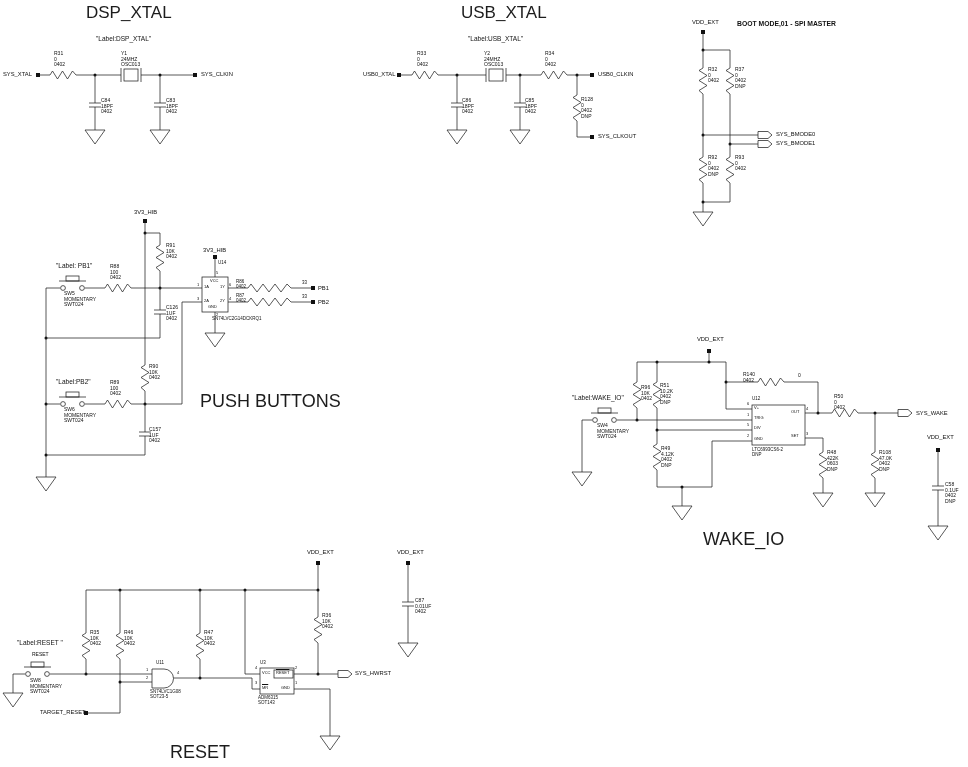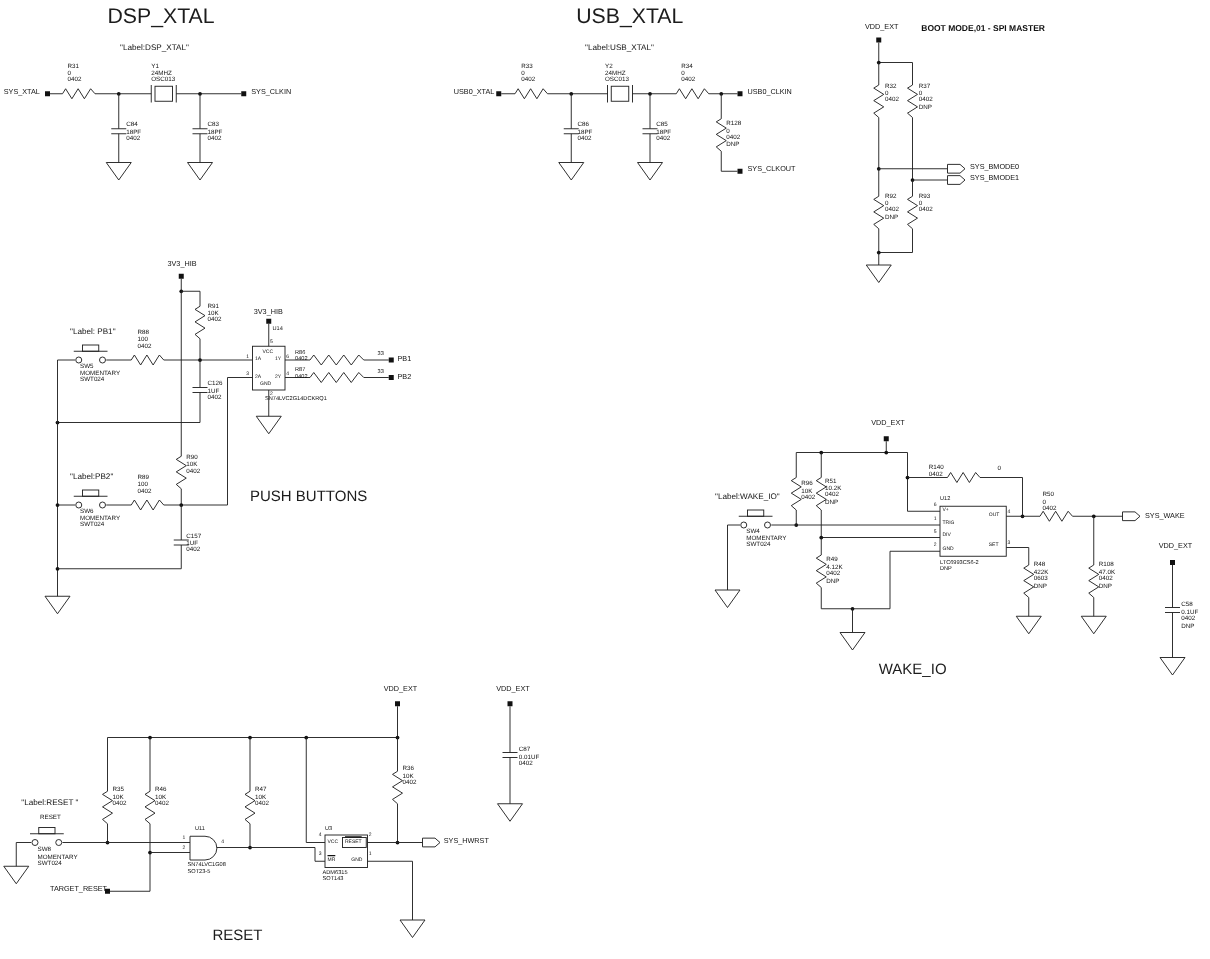--- a/index.html
+++ b/index.html
@@ -8,21 +8,21 @@
           font-family:"Liberation Sans",sans-serif;color:#111}
   .canvas svg{position:absolute;left:0;top:0}
   .t{position:absolute;color:#111;white-space:pre-line;line-height:1.12;letter-spacing:0}
   .c5{font-size:5px}
   .c45{font-size:4.5px}
   .p4{font-size:4px}
   .n6{font-size:5.8px}
   .q65{font-size:6.5px}
   .b7{font-size:6.8px;font-weight:bold}
   .h17{font-size:17px;color:#1c1c1c}
-  .h18{font-size:12px;color:#1c1c1c}
+  .h18{font-size:18px;color:#1c1c1c}
   .ovl{text-decoration:overline}
 </style>
 </head>
 <body>
 
 <div class="canvas">
 
 <svg width="968" height="767" viewBox="0 0 968 767">
 <defs>
   <polyline id="resh" points="0,0 2.5,-4 7.5,4 12.5,-4 17.5,4 22.5,-4 26,0" fill="none"></polyline>

